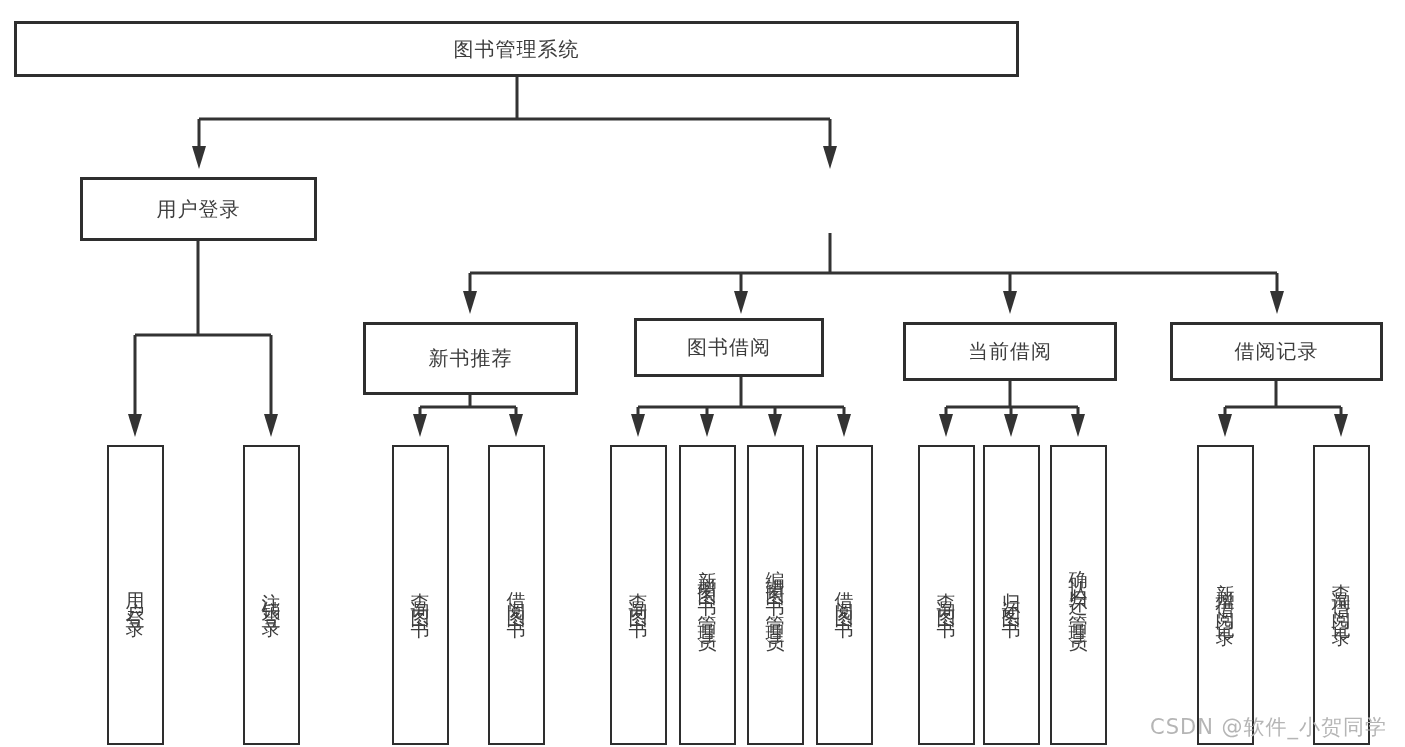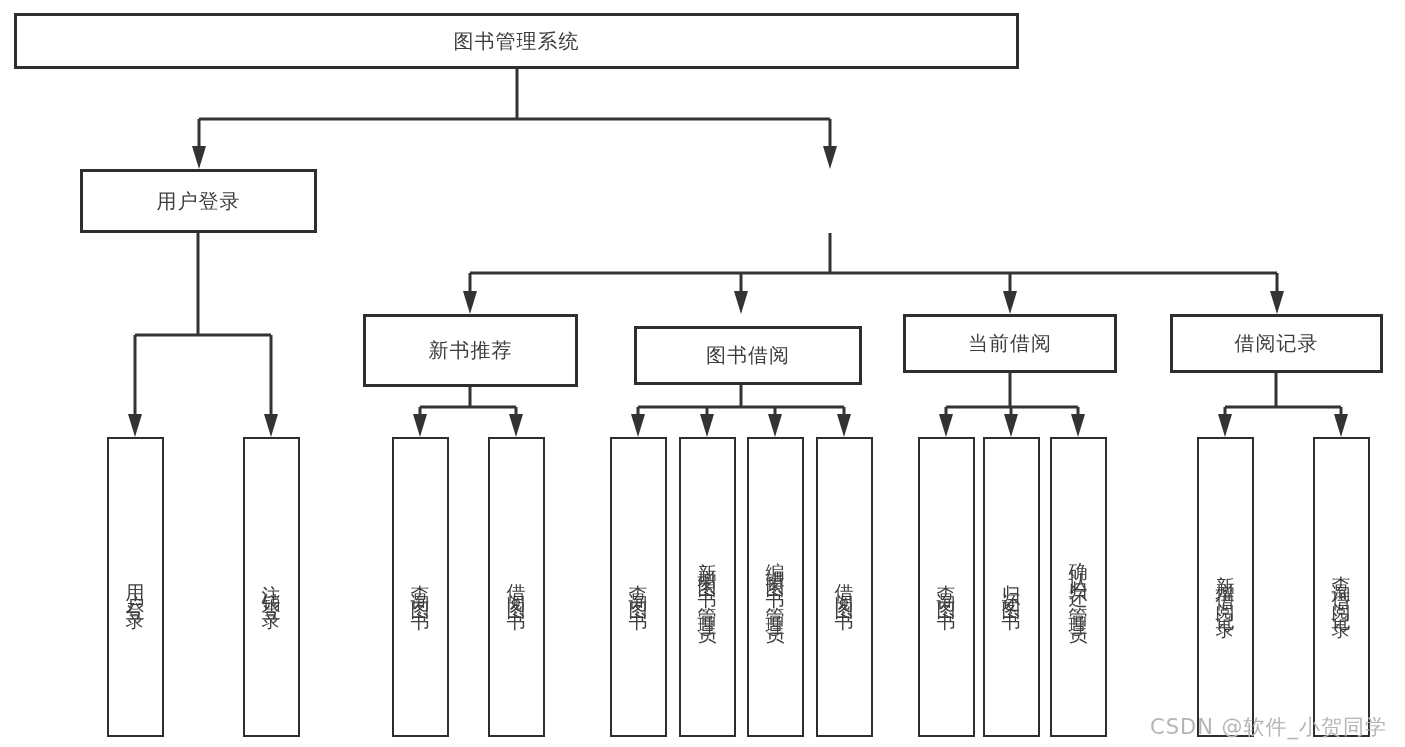--- a/index.html
+++ b/index.html
@@ -22,20 +22,21 @@
   }
   .node {
     position: absolute;
     background: #ffffff;
     border: 3px solid #2e2e2e;
     box-sizing: border-box;
     display: flex;
     align-items: center;
     justify-content: center;
     color: #3d3d3d;
+    margin-top: 8px;
   }
   .node.h span {
     font-size: 20px;
     letter-spacing: 1px;
     white-space: nowrap;
   }
   .node.v {
     border-width: 2.5px;
   }
   .node.v span {
@@ -107,21 +108,21 @@
     <span>图书管理系统</span>
   </div>
 
   <div class="node h" style="left:80px; top:169px; width:237px; height:64px">
     <span>用户登录</span>
   </div>
 
   <div class="node h" style="left:363px; top:314px; width:215px; height:73px">
     <span>新书推荐</span>
   </div>
-  <div class="node h" style="left:634px; top:326px; width:228px; height:59px">
+  <div class="node h" style="left:634px; top:310px; width:190px; height:59px">
     <span>图书借阅</span>
   </div>
   <div class="node h" style="left:903px; top:314px; width:214px; height:59px">
     <span>当前借阅</span>
   </div>
   <div class="node h" style="left:1170px; top:314px; width:213px; height:59px">
     <span>借阅记录</span>
   </div>
 
   <div class="node v" style="left:107px; top:437px; width:57px; height:300px">

